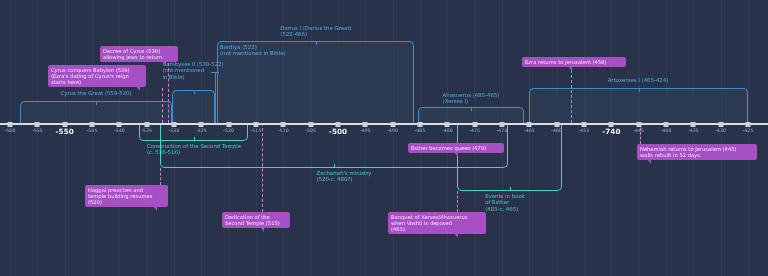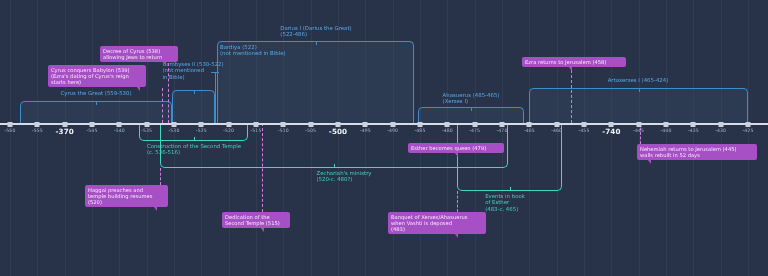--- a/index.html
+++ b/index.html
@@ -162,21 +162,21 @@
 walls rebuilt in 52 days<div class="tail" style="left: 10px; bottom: -4px;"></div></div>
     </div>
 
   <div id="axis-line" style="top: 123px;"></div>
   <div id="tick-layer">
       <div class="tick" style="left: 10px; top: 121.5px;"></div>
       <div class="tick-label" style="left: 10px; top: 128px;">-560</div>
       <div class="tick" style="left: 37.3333px; top: 121.5px;"></div>
       <div class="tick-label" style="left: 37.3333px; top: 128px;">-555</div>
       <div class="tick" style="left: 64.6667px; top: 121.5px;"></div>
-      <div class="tick-label major" style="left: 64.6667px; top: 127px;">-370</div>
+      <div class="tick-label major" style="left: 64.6667px; top: 127px;">-550</div>
       <div class="tick" style="left: 92px; top: 121.5px;"></div>
       <div class="tick-label" style="left: 92px; top: 128px;">-545</div>
       <div class="tick" style="left: 119.333px; top: 121.5px;"></div>
       <div class="tick-label" style="left: 119.333px; top: 128px;">-540</div>
       <div class="tick" style="left: 146.667px; top: 121.5px;"></div>
       <div class="tick-label" style="left: 146.667px; top: 128px;">-535</div>
       <div class="tick" style="left: 174px; top: 121.5px;"></div>
       <div class="tick-label" style="left: 174px; top: 128px;">-530</div>
       <div class="tick" style="left: 201.333px; top: 121.5px;"></div>
       <div class="tick-label" style="left: 201.333px; top: 128px;">-525</div>

